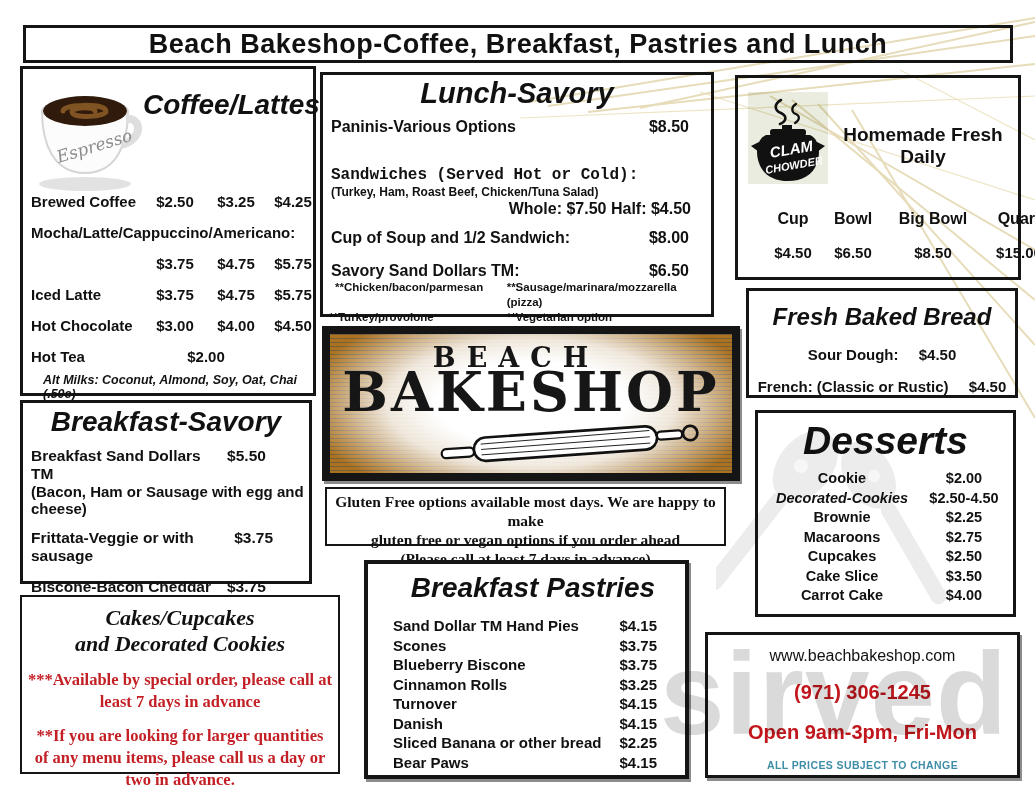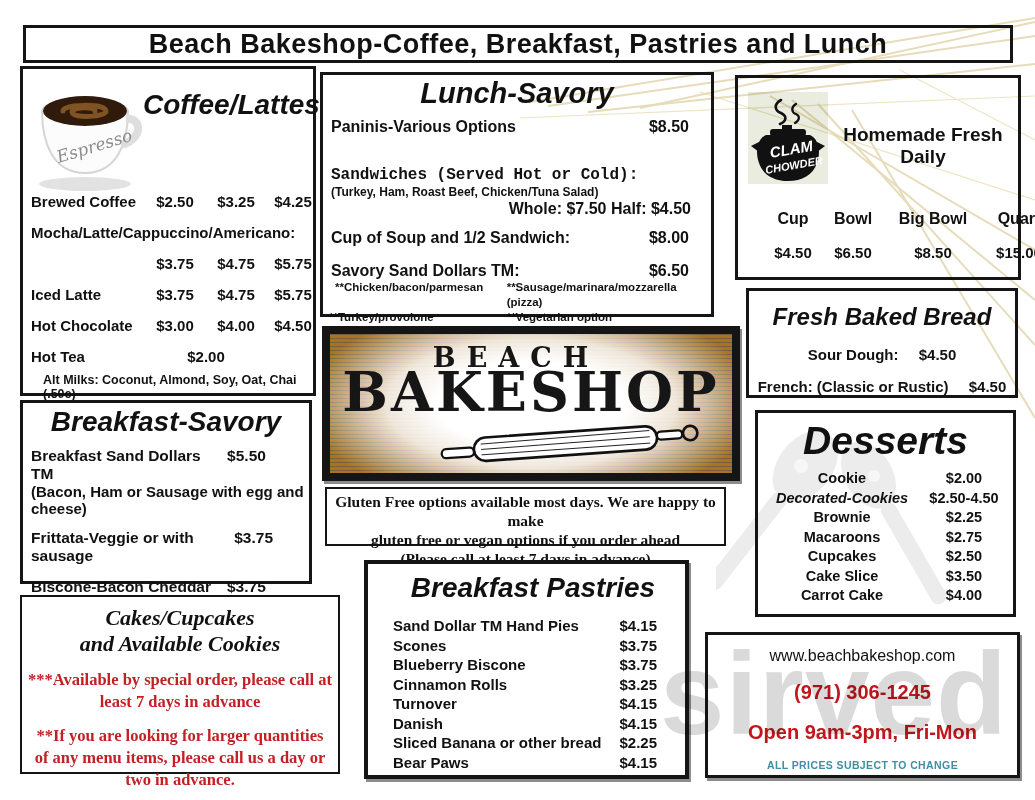--- a/index.html
+++ b/index.html
@@ -16,21 +16,21 @@
   
   #coffee{left:20px;top:66px;width:296px;height:330px;padding:4px 4px 0 6px;}
   .coffee-top{display:flex;}
   .cup-wrap{width:114px;height:120px;flex:none;}
   .coffee-title{flex:1;font-size:28px;font-weight:bold;font-style:italic;margin-top:16px;text-align:center;}
   .crow{display:grid;grid-template-columns:114px 60px 62px 52px;font-weight:bold;font-size:15px;line-height:18px;margin:0 0 13px 2px;}
   .crow .p{text-align:center;}
   .crow.sizes{margin-top:-36px;margin-bottom:15px;}
   .crow .span-all{grid-column:1/5;}
   .crow .span-sm-med{grid-column:2/4;text-align:center;}
-  .altmilks{font-size:12.5px;font-weight:bold;margin:-6px 0 10px 14px;}
+  .altmilks{font-size:12.5px;font-weight:bold;font-style:italic;margin:-6px 0 10px 14px;}
   .extrashot{font-size:13px;font-weight:bold;text-align:center;}
 
   
   #lunch{left:320px;top:72px;width:394px;height:245px;padding:2px 0 0 0;}
   #lunch .ital-title{font-size:29px;line-height:32px;}
   .lrow{display:flex;font-weight:bold;font-size:16px;line-height:19px;padding:0 22px 0 8px;}
   .lrow .lprice{margin-left:auto;}
   .lsub{font-size:12px;font-weight:bold;line-height:14px;padding:0 22px 0 8px;}
   .lright{font-size:16px;font-weight:bold;text-align:right;padding:0 20px 0 8px;line-height:19px;}
   .lvars{display:grid;grid-template-columns:47% 53%;font-size:11.5px;font-weight:bold;line-height:15px;padding:0 4px 0 6px;}
@@ -279,21 +279,21 @@
     </div>
     <div class="brow" style="margin-top:13px;">
       <span>Bacon Cheddar Biscone (1 or 2)  with gravy</span>
     </div>
     <div class="bright">$7.00/$11.00</div>
   </div>
 
   <div class="box" id="cakes">
     <div class="cakes-title">
       <div>Cakes/Cupcakes</div>
-      <div>and Available Cookies</div>
+      <div>and Decorated Cookies</div>
     </div>
     <div class="cakes-note">***Available by special order, please call at least 7 days in advance</div>
     <div class="cakes-note">**If you are looking for larger quantities of any menu items, please call us a day or two in advance.</div>
   </div>
 
   <div class="box shadowed" id="pastries">
     <div class="ital-title">Breakfast Pastries</div>
     <div class="prow">
       <span>Sand Dollar TM Hand Pies</span>
       <span class="pprice">$4.15</span>

